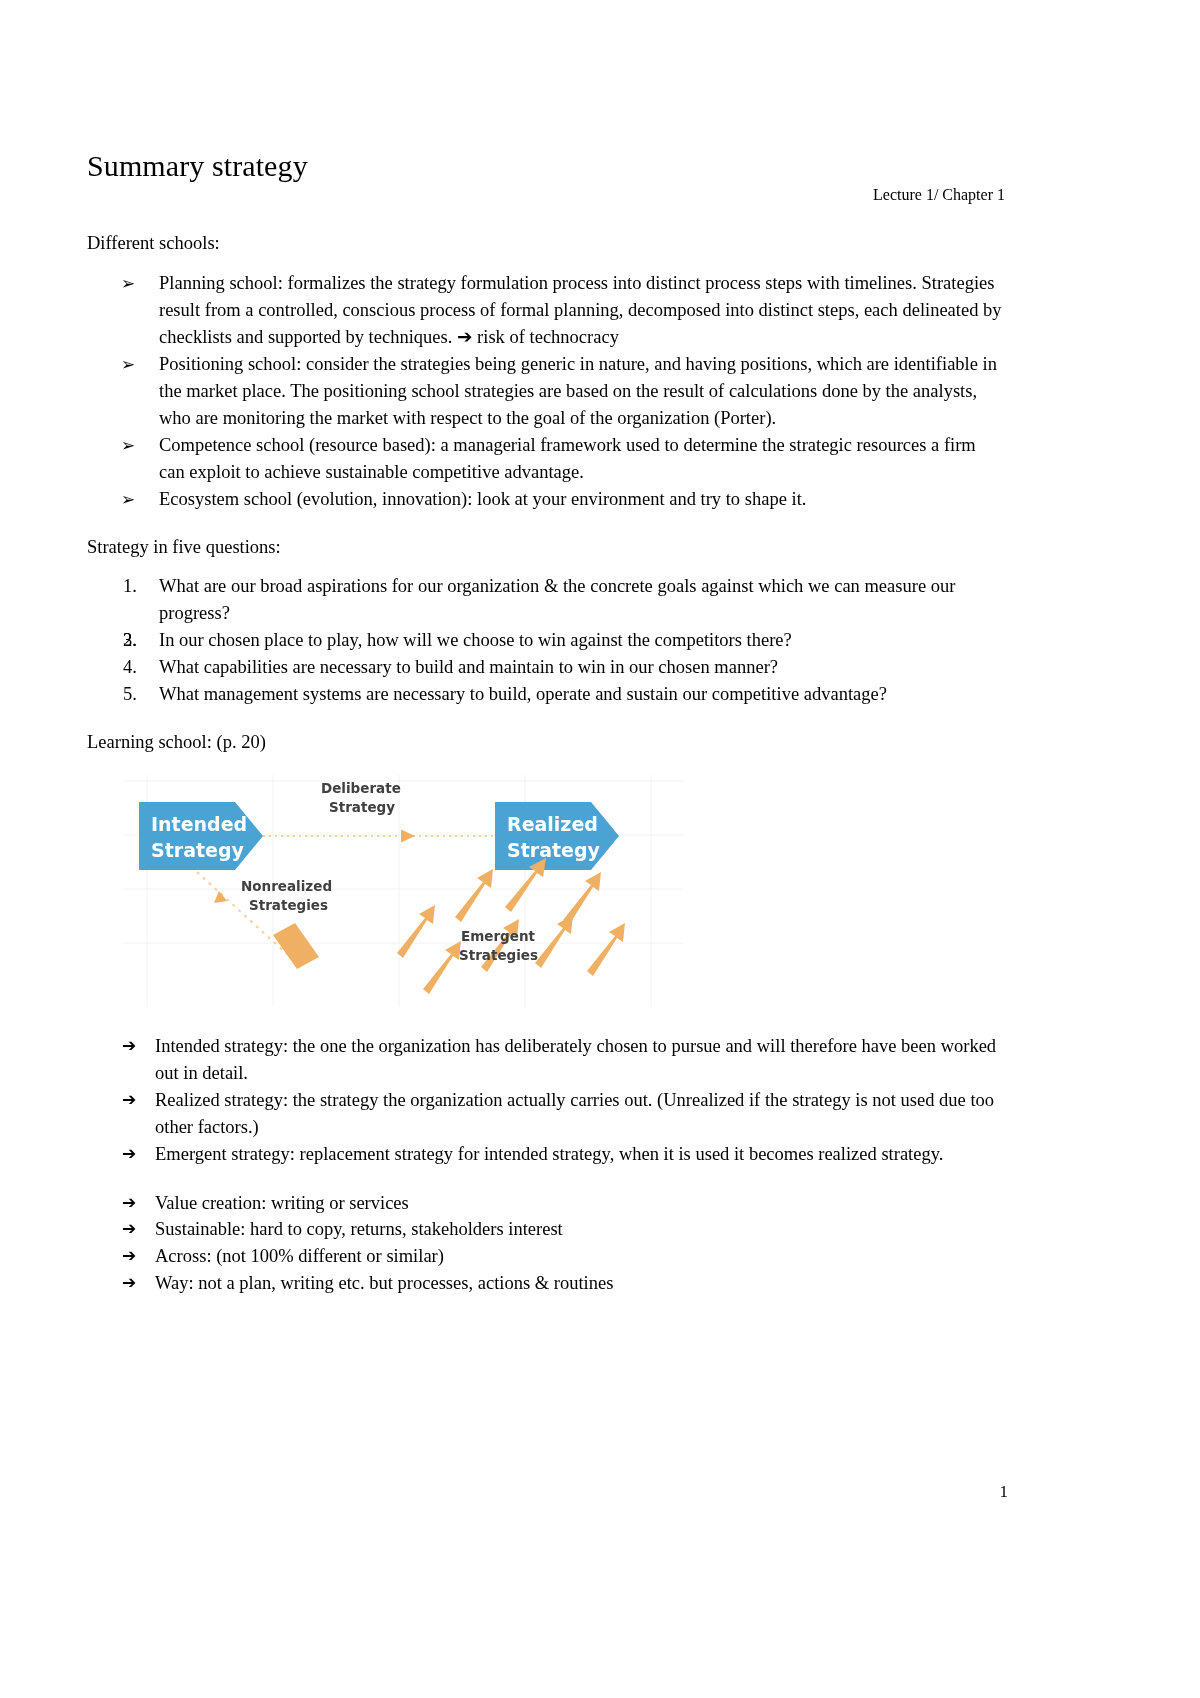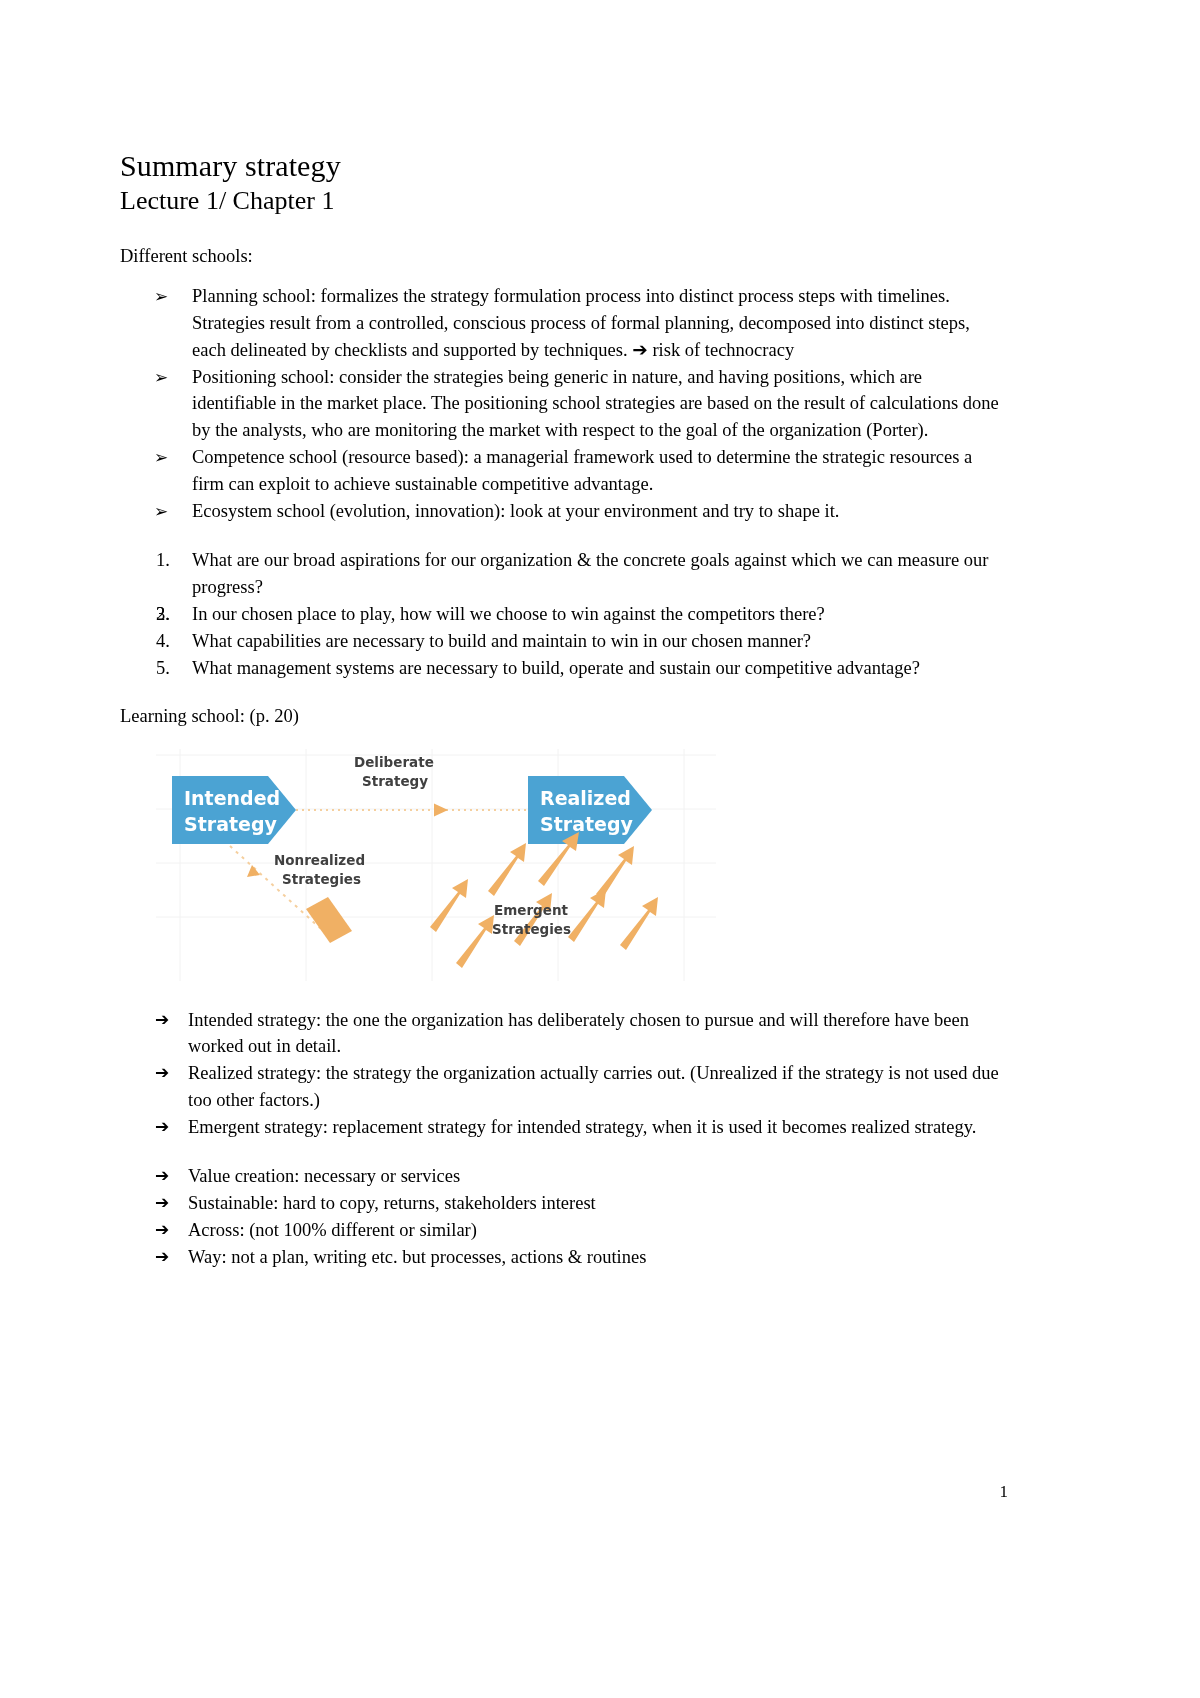--- a/index.html
+++ b/index.html
@@ -10,36 +10,37 @@
     background: #ffffff;
     font-family: "Liberation Serif", "DejaVu Serif", serif;
     color: #000000;
     overflow: hidden;
   }
 
   .page {
     position: relative;
     width: 1200px;
     height: 1698px;
-    padding: 148px 195px 0 120px;
+    padding: 148px 195px 0 87px;
   }
 
   
   .doc-title {
     font-size: 30px;
     font-weight: 400;
     line-height: 1.18;
     margin: 0 0 2px 0;
     letter-spacing: 0.1px;
   }
   .doc-subtitle {
-    font-size: 26px;
+    font-size: 16px;
     font-weight: 400;
     line-height: 1.25;
     margin: 0 0 26px 0;
+    text-align: right;
   }
   .section-head {
     font-size: 18.5px;
     line-height: 1.35;
     margin: 0 0 14px 0;
   }
   .section-head .bold { font-weight: normal; }
 
   
   ul.arrow-list, ol.num-list, ul.solid-list {
@@ -124,20 +125,23 @@
     <li>
       <span class="marker">➢</span>
       <span class="b">Competence school (resource based)</span><span>: a managerial framework used to determine the strategic resources a firm can exploit to achieve sustainable competitive advantage.</span>
     </li>
     <li>
       <span class="marker">➢</span>
       <span class="b">Ecosystem school (evolution, innovation)</span><span>: look at your environment and try to shape it.</span>
     </li>
   </ul>
 
+  <div class="section-head">
+    <span class="bold">Strategy in five questions</span><span>:</span>
+  </div>
 
   <ol class="num-list">
     <li>
       <span class="marker">1.</span>
       <span>What are our broad aspirations for our organization &amp; the concrete goals against which we can measure our progress?</span>
     </li>
     <li>
       <span class="marker">2.</span>
     </li>
     <li>
@@ -227,21 +231,21 @@
     <li>
       <span class="marker">➔</span>
       <span class="b">Emergent strategy</span><span>: replacement strategy for intended strategy, when it is used it becomes realized strategy.</span>
     </li>
   </ul>
 
 
   <ul class="solid-list">
     <li>
       <span class="marker">➔</span>
-      <span class="b">Value creation</span><span>: necessary or services</span>
+      <span class="b">Value creation</span><span>: writing or services</span>
     </li>
     <li>
       <span class="marker">➔</span>
       <span class="b">Sustainable</span><span>: hard to copy, returns, stakeholders interest</span>
     </li>
     <li>
       <span class="marker">➔</span>
       <span class="b">Across</span><span>: (not 100% different or similar)</span>
     </li>
     <li>

